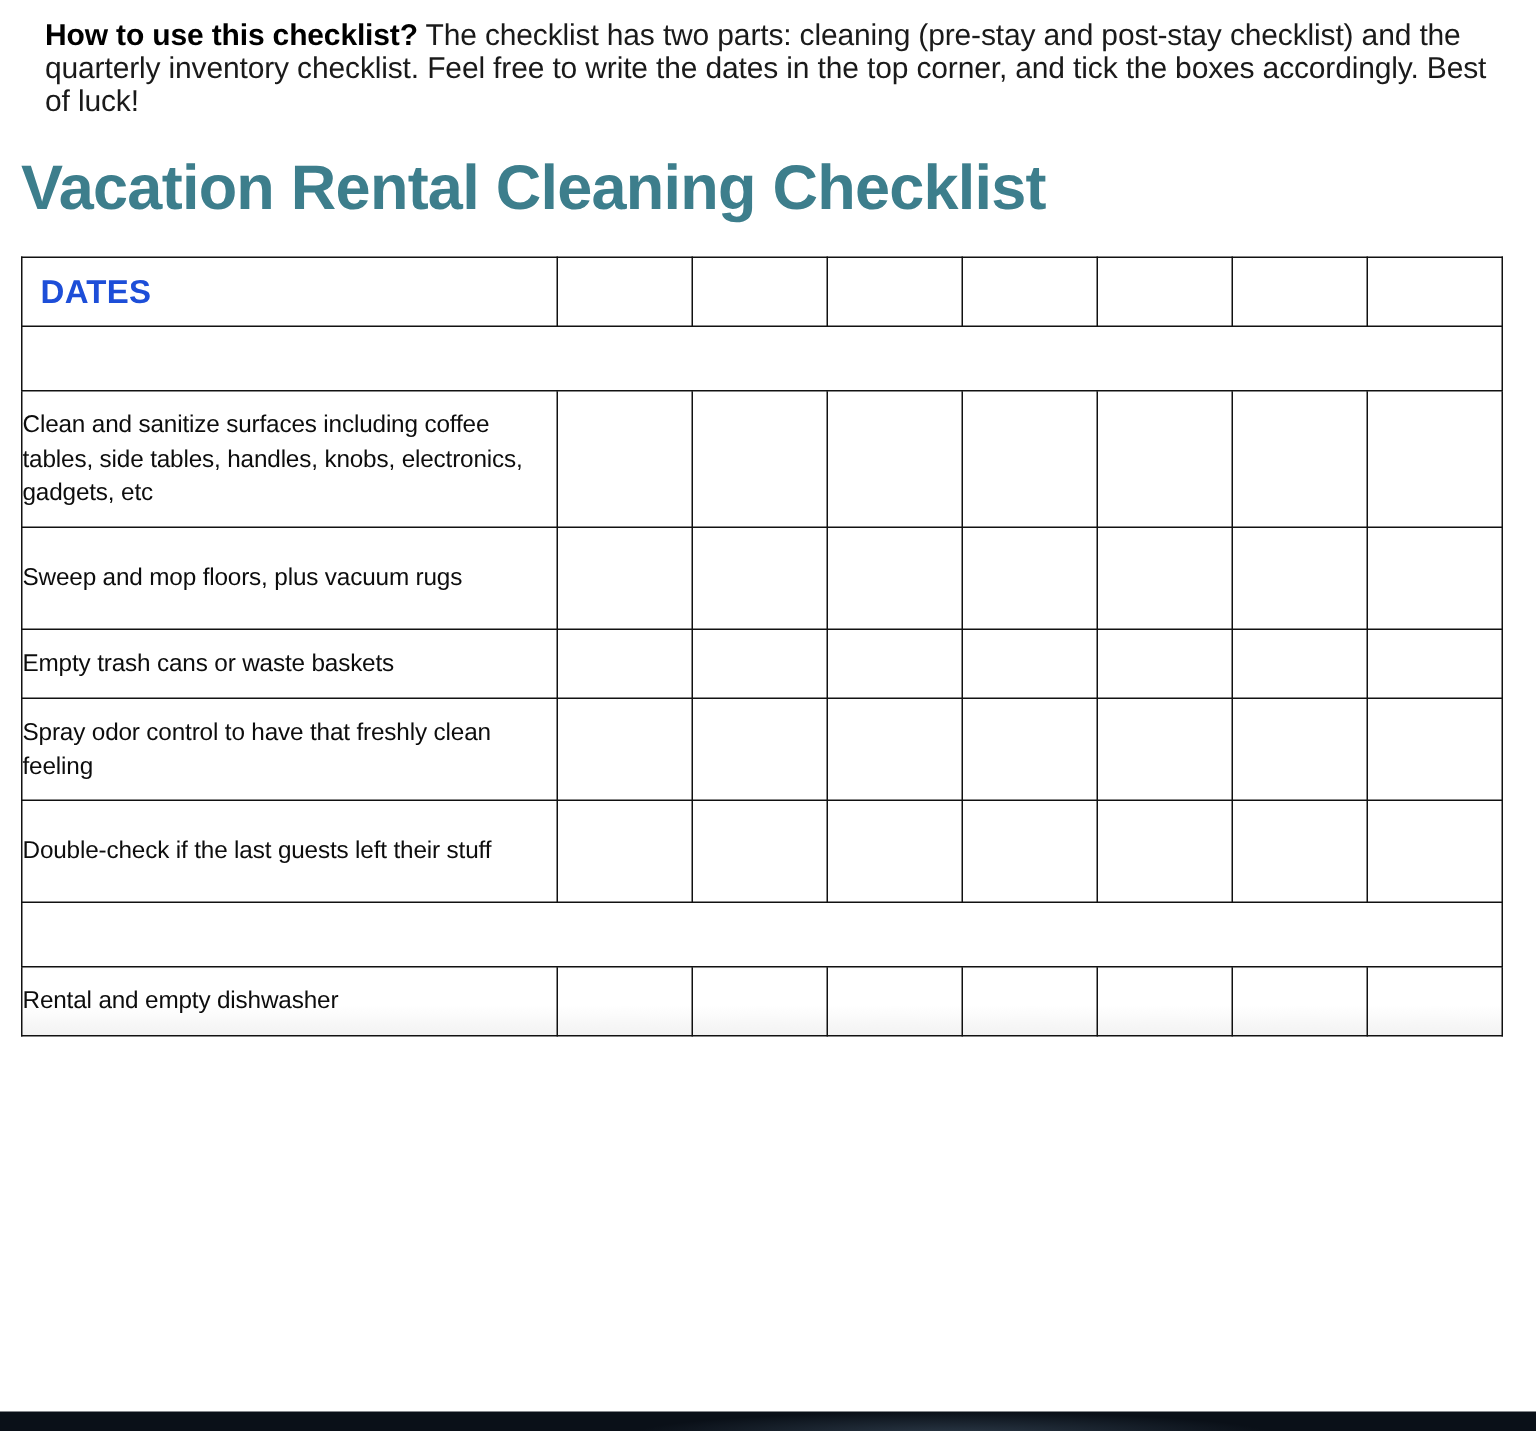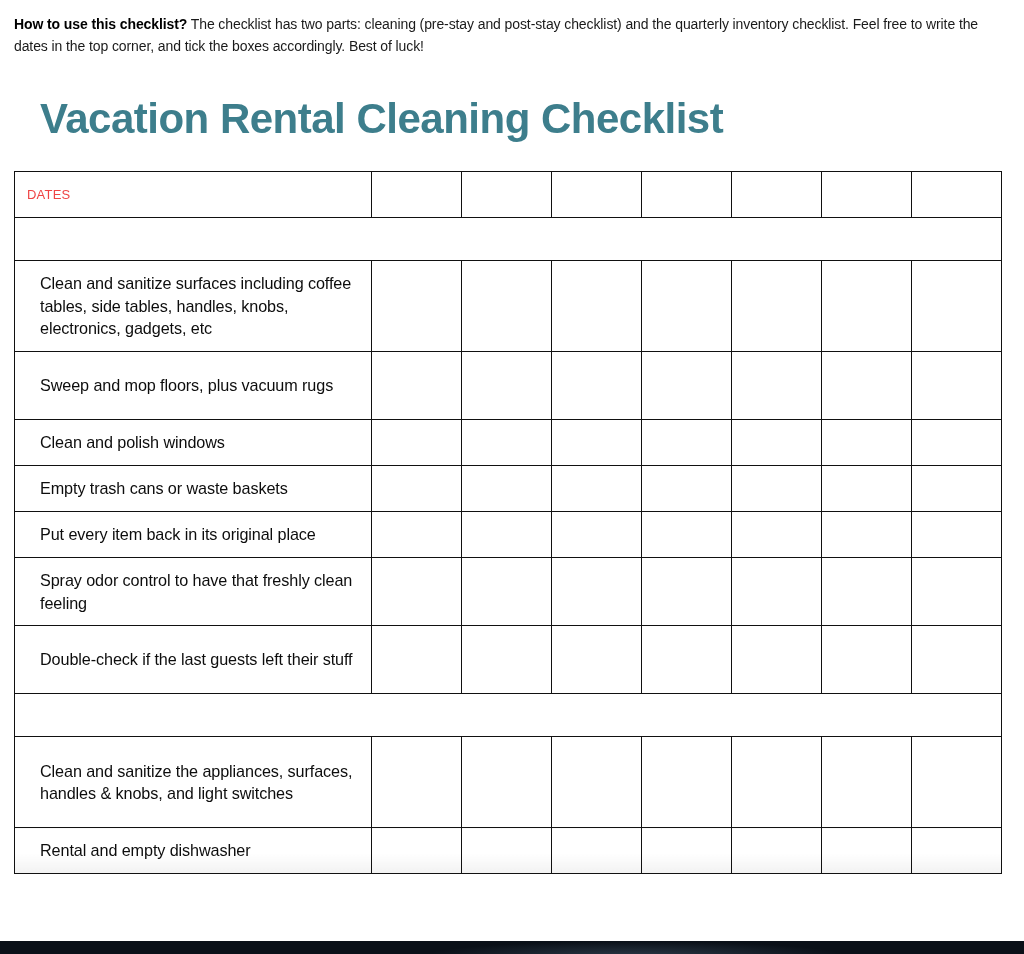--- a/index.html
+++ b/index.html
@@ -23,35 +23,35 @@
     left: 0; top: 0;
     width: 1024px;
     height: 954px;
     overflow: hidden;
     background: #fff;
   }
 
   
   .intro {
     margin: 0;
-    padding: 13px 16px 0 14px;
-    font-size: 14px;
+    padding: 13px 16px 0 30px;
+    font-size: 20px;
     line-height: 22px;
     color: #1a1a1a;
     letter-spacing: -0.1px;
   }
   .intro .lead {
     font-weight: bold;
     color: #000;
   }
 
   
   .doc-title {
-    margin: 16px;
-    padding: 22px 0 0 24px;
+    margin: 0;
+    padding: 22px 0 0 14px;
     font-size: 42px;
     line-height: 48px;
     font-weight: bold;
     color: #3d7e8c;
     letter-spacing: -0.5px;
   }
 
   
   .table-wrap {
     position: absolute;
@@ -71,24 +71,24 @@
     background: #fff;
   }
 
   col.c-task  { width: 357px; }
   col.c-date  { width: 90px; }
 
   
   .dates-cell {
     height: 46px;
     padding: 0 0 0 12px;
-    font-size: 13px;
-    font-weight: normal;
+    font-size: 22px;
+    font-weight: bold;
     letter-spacing: 0.2px;
-    color: #ef4444;
+    color: #1d4ed8;
   }
   .date-box { height: 46px; }
 
   
   .section-band td {
     background: #7ca8b0;
     height: 42px;
     padding: 0;
     text-align: center;
     border-left: 1.6px solid #111;
@@ -98,21 +98,21 @@
     display: block;
     color: #ffffff;
     font-weight: bold;
     font-size: 16.5px;
     letter-spacing: 0.6px;
     line-height: 42px;
   }
 
   
   .task-cell {
-    padding: 7px 10px 7px 25px;
+    padding: 7px 10px 7px 0;
     font-size: 16.2px;
     line-height: 22.5px;
     color: #0d0d0d;
     letter-spacing: -0.1px;
     margin-top: 28px;
   }
   tr.lines-1 .task-cell,
   tr.lines-1 .tick-cell { height: 46px; }
   tr.lines-2 .task-cell,
   tr.lines-2 .tick-cell { height: 68px; }
@@ -201,52 +201,32 @@
           <td class="tick-cell"></td>
           <td class="tick-cell"></td>
           <td class="tick-cell"></td>
           <td class="tick-cell"></td>
           <td class="tick-cell"></td>
           <td class="tick-cell"></td>
           <td class="tick-cell"></td>
         </tr>
 
 
-        <tr class="lines-1">
-          <td class="task-cell">Clean and polish windows</td>
-          <td class="tick-cell"></td>
-          <td class="tick-cell"></td>
-          <td class="tick-cell"></td>
-          <td class="tick-cell"></td>
-          <td class="tick-cell"></td>
-          <td class="tick-cell"></td>
-          <td class="tick-cell"></td>
-        </tr>
 
         <tr class="lines-1">
           <td class="task-cell">Empty trash cans or waste baskets</td>
           <td class="tick-cell"></td>
           <td class="tick-cell"></td>
           <td class="tick-cell"></td>
           <td class="tick-cell"></td>
           <td class="tick-cell"></td>
           <td class="tick-cell"></td>
           <td class="tick-cell"></td>
         </tr>
 
-        <tr class="lines-1">
-          <td class="task-cell">Put every item back in its original place</td>
-          <td class="tick-cell"></td>
-          <td class="tick-cell"></td>
-          <td class="tick-cell"></td>
-          <td class="tick-cell"></td>
-          <td class="tick-cell"></td>
-          <td class="tick-cell"></td>
-          <td class="tick-cell"></td>
-        </tr>
 
         <tr class="lines-2">
           <td class="task-cell">Spray odor control to have that freshly clean feeling</td>
           <td class="tick-cell"></td>
           <td class="tick-cell"></td>
           <td class="tick-cell"></td>
           <td class="tick-cell"></td>
           <td class="tick-cell"></td>
           <td class="tick-cell"></td>
           <td class="tick-cell"></td>
@@ -262,30 +242,20 @@
           <td class="tick-cell"></td>
           <td class="tick-cell"></td>
         </tr>
 
         <tr class="section-band">
           <td colspan="8">
             <span class="section-label">KITCHEN</span>
           </td>
         </tr>
 
-        <tr class="lines-3">
-          <td class="task-cell">Clean and sanitize the appliances, surfaces, handles &amp; knobs, and light switches</td>
-          <td class="tick-cell"></td>
-          <td class="tick-cell"></td>
-          <td class="tick-cell"></td>
-          <td class="tick-cell"></td>
-          <td class="tick-cell"></td>
-          <td class="tick-cell"></td>
-          <td class="tick-cell"></td>
-        </tr>
 
         <tr class="lines-1 cut">
           <td class="task-cell">Rental and empty dishwasher</td>
           <td class="tick-cell"></td>
           <td class="tick-cell"></td>
           <td class="tick-cell"></td>
           <td class="tick-cell"></td>
           <td class="tick-cell"></td>
           <td class="tick-cell"></td>
           <td class="tick-cell"></td>

